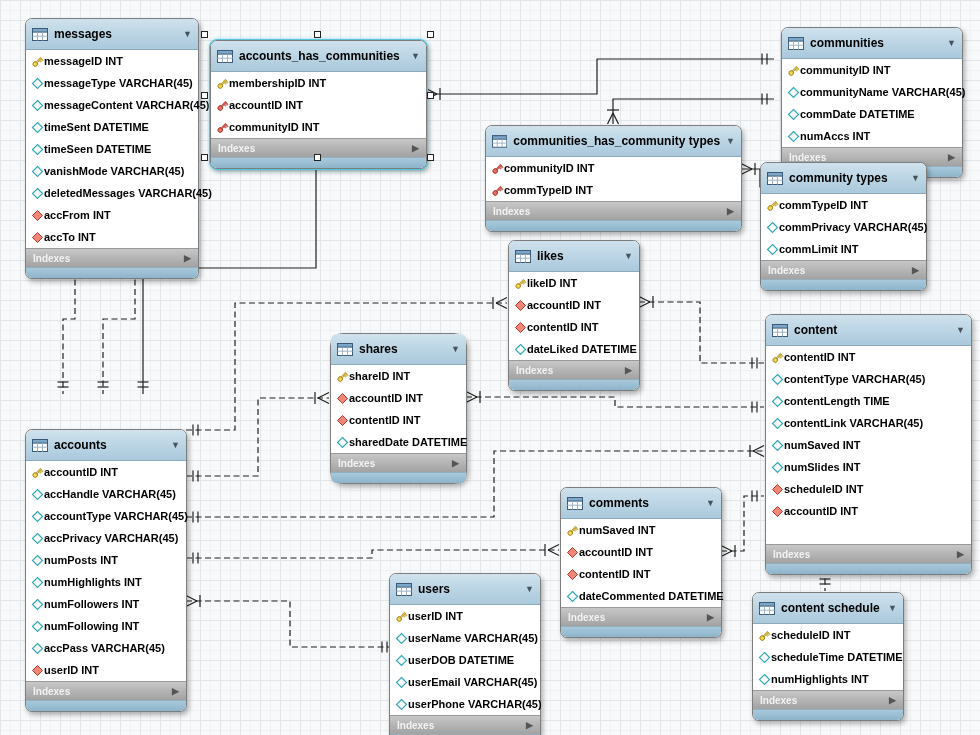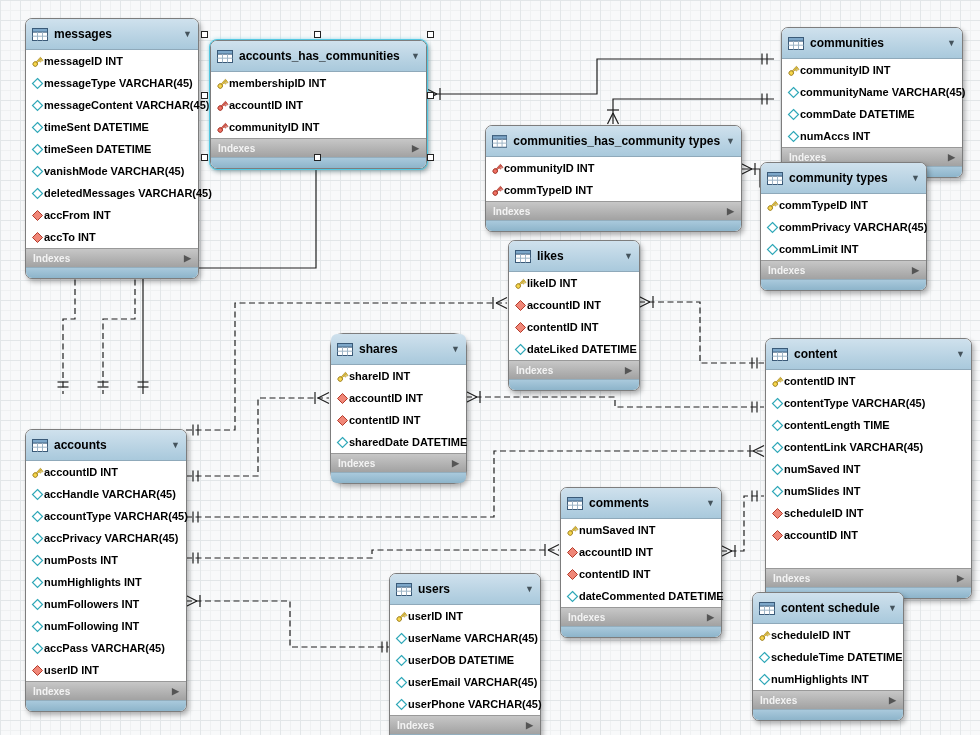--- a/index.html
+++ b/index.html
@@ -533,21 +533,21 @@
           </svg>
           <span>sharedDate DATETIME</span>
         </div>
       </div>
       <div class="tfoot">
         <span>Indexes</span>
         <span class="tfarrow">▶</span>
       </div>
       <div class="tstrip"></div>
     </div>
-    <div class="table" style="left: 765px; top: 338px; width: 205px; text-align: center;">
+    <div class="table" style="left: 765px; top: 314px; width: 205px; text-align: center;">
       <div class="thead">
         <svg class="icn" width="16" height="13" viewBox="0 0 16 13">
           <rect x="0.5" y="0.5" width="15" height="12" fill="#fff" stroke="#3a5a78"></rect>
           <rect x="0.5" y="0.5" width="15" height="3.6" fill="#7da7c9" stroke="#3a5a78"></rect>
           <line x1="5.5" y1="4.1" x2="5.5" y2="12.5" stroke="#9db4c6"></line>
           <line x1="10.5" y1="4.1" x2="10.5" y2="12.5" stroke="#9db4c6"></line>
           <line x1="0.5" y1="8.2" x2="15.5" y2="8.2" stroke="#9db4c6"></line>
         </svg>
         <span class="ttitle">content</span>
         <span class="tcollapse">▼</span>

